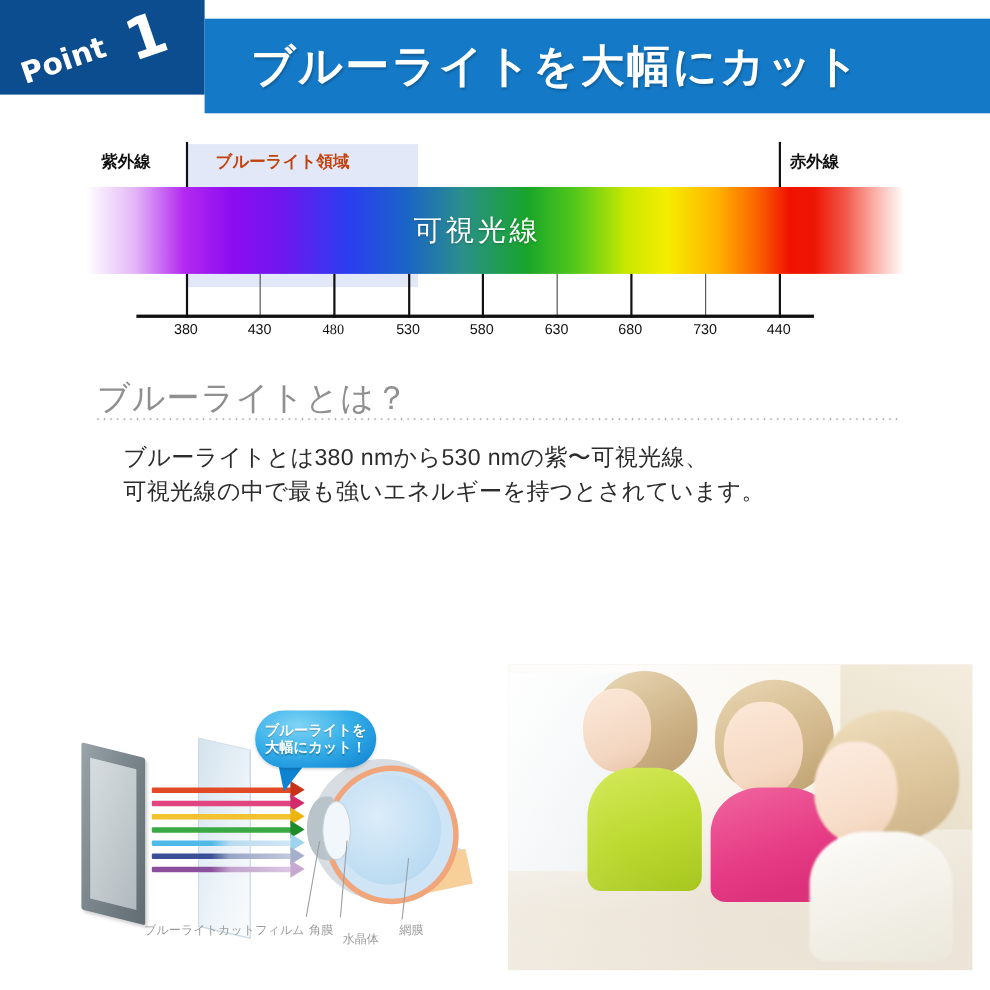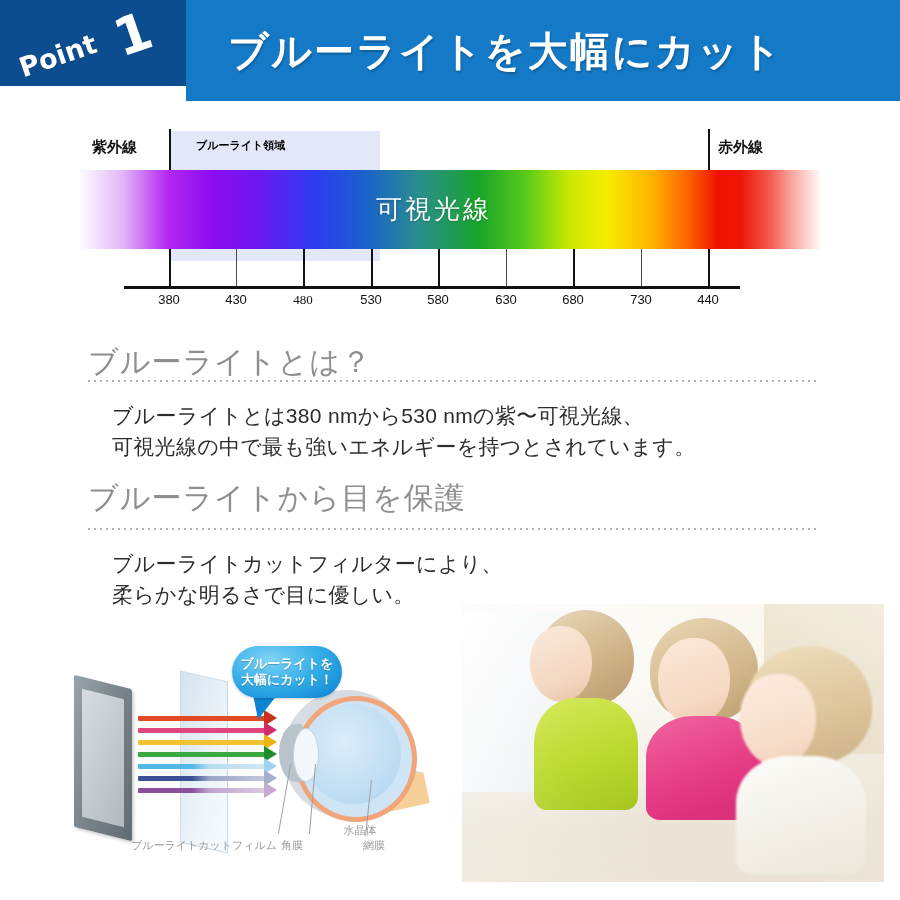--- a/index.html
+++ b/index.html
@@ -26,21 +26,21 @@
     letter-spacing:0px;
     text-shadow:0 1px 0 rgba(0,0,0,.15);
   }
   .point-num{
     position:absolute;left:115px;top:8px;
     transform:rotate(-19deg);
     color:#ffffff;font-size:52px;font-weight:bold;
     font-family:"DejaVu Sans",sans-serif;line-height:1;
   }
   .header-bar{
-    position:absolute;left:186px;top:0;width:714px;height:101px;
+    position:absolute;left:186px;top:17px;width:714px;height:86px;
     background:#1479c6;
   }
   .header-title{
     position:absolute;left:42px;top:50%;transform:translateY(-50%);
     color:#ffffff;font-size:40px;font-weight:bold;
     letter-spacing:2px;
     text-shadow:1px 2px 2px rgba(0,0,0,.22);
     white-space:nowrap;
   }
 
@@ -79,21 +79,21 @@
     text-shadow:0 1px 2px rgba(0,0,0,.25);
   }
   .divider{
     position:absolute;top:33px;width:2px;height:42px;background:#111;
   }
   .edge-label{
     position:absolute;top:42px;color:#111;font-size:15px;font-weight:bold;
     white-space:nowrap;
   }
   .band-label{
-    position:absolute;top:42px;color:#000000;font-size:11px;font-weight:bold;
+    position:absolute;top:42px;color:#c2410c;font-size:15px;font-weight:bold;
     white-space:nowrap;
   }
   .tick{position:absolute;top:153px;width:1px;height:40px;background:#4a4a4a;}
   .tick.major{width:2px;background:#111;}
   .axis-line{
     position:absolute;left:124px;top:190px;width:616px;height:3px;background:#111;
   }
   .tick-label{
     position:absolute;top:196px;font-size:13px;color:#111;
     transform:translateX(-50%);white-space:nowrap;
@@ -280,26 +280,20 @@
     <div class="tick-label" style="left:708px;">440</div>
   </div>
 
   <div class="section" style="top:330px;height:140px;">
     <div class="sec-head" style="top:12px;">ブルーライトとは？</div>
     <div class="dotted" style="top:50px;"></div>
     <div class="body-line" style="top:72px;">ブルーライトとは380 nmから530 nmの紫〜可視光線、</div>
     <div class="body-line" style="top:103px;">可視光線の中で最も強いエネルギーを持つとされています。</div>
   </div>
 
-  <div class="section" style="top:478px;height:140px;">
-    <div class="sec-head" style="top:0;">ブルーライトから目を保護</div>
-    <div class="dotted" style="top:50px;"></div>
-    <div class="body-line" style="top:72px;">ブルーライトカットフィルターにより、</div>
-    <div class="body-line" style="top:103px;">柔らかな明るさで目に優しい。</div>
-  </div>
 
   <div class="diagram">
 
     <div class="monitor">
       <div class="mon-outer"></div>
       <div class="mon-screen"></div>
     </div>
 
     <div class="film"></div>
 
@@ -341,21 +335,21 @@
         <span>大幅にカット！</span>
       </div>
     </div>
 
     <div class="leader" style="left:224px;top:124px;height:70px;transform:rotate(10deg);"></div>
     <div class="leader" style="left:252px;top:124px;height:70px;transform:rotate(5deg);"></div>
     <div class="leader" style="left:308px;top:140px;height:56px;transform:rotate(6deg);"></div>
 
     <div class="cap" style="left:144px;top:198px;">ブルーライトカットフィルム</div>
     <div class="cap" style="left:232px;top:198px;">角膜</div>
-    <div class="cap" style="left:268px;top:183px;margin-left:32px;">水晶体</div>
+    <div class="cap" style="left:268px;top:206px;">水晶体</div>
     <div class="cap" style="left:314px;top:198px;">網膜</div>
   </div>
 
   <div class="photo">
     <div class="ph-bg"></div>
     <div class="ph-win"></div>
     <div class="ph-wall"></div>
 
     <div class="kid" style="left:62px;top:6px;width:120px;height:200px;">
       <div class="kid-hair" style="left:14px;top:0;width:96px;height:96px;background:linear-gradient(150deg,#e6d3ad 0%,#cdb286 60%,#b89a6c 100%);"></div>

